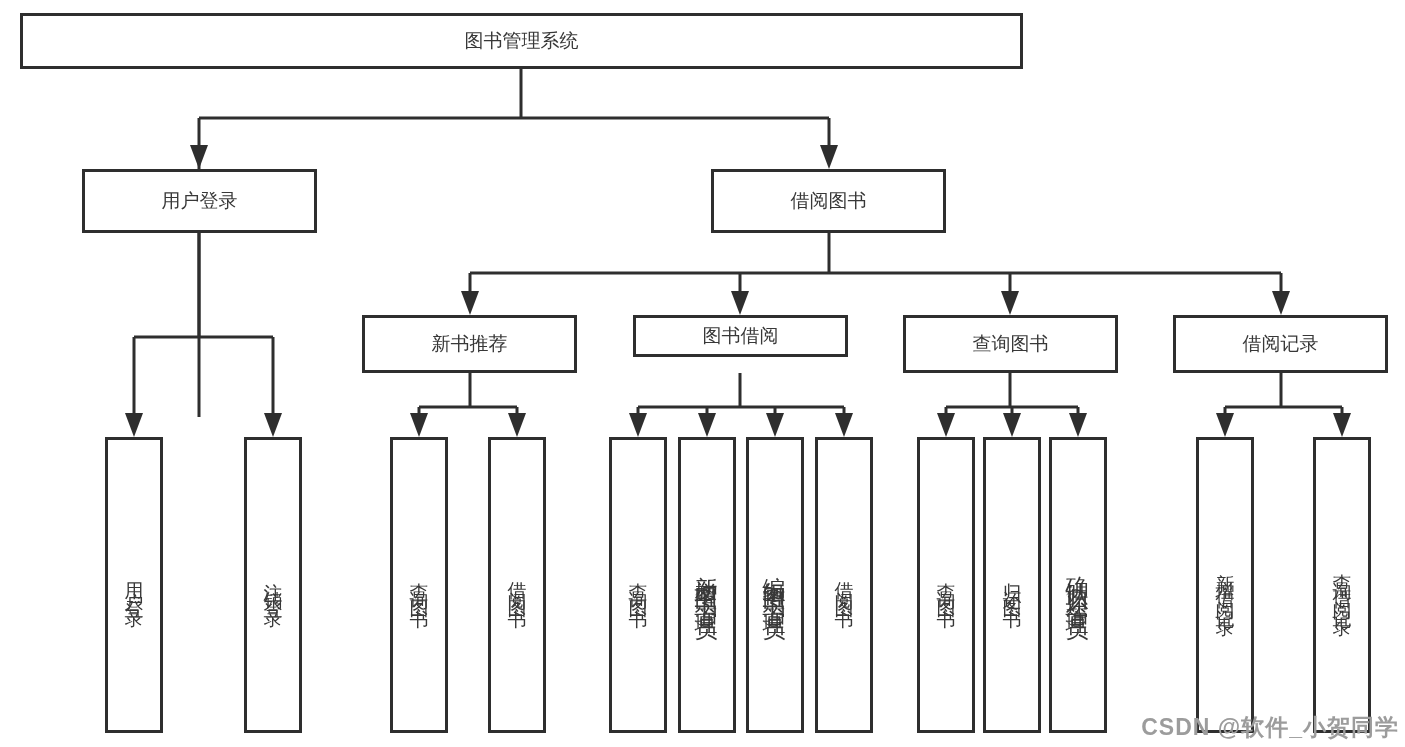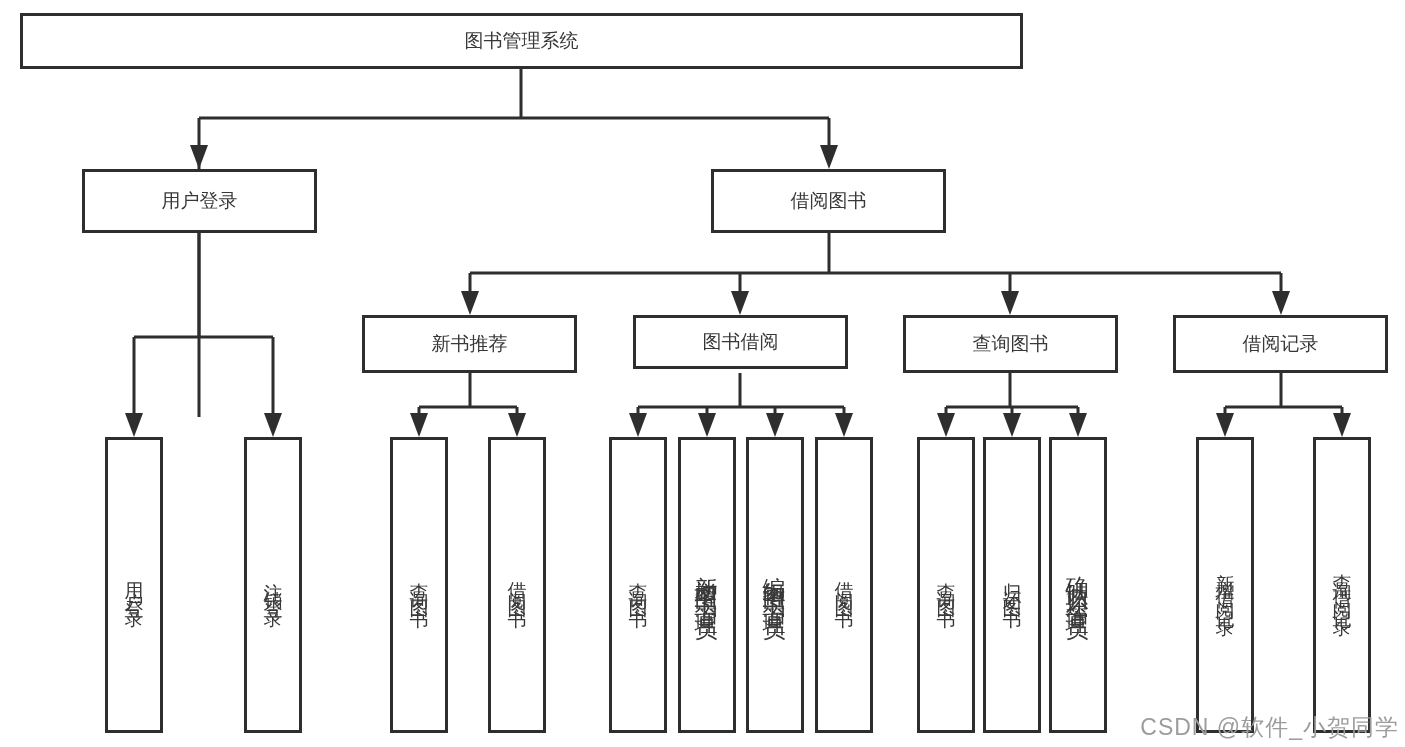--- a/index.html
+++ b/index.html
@@ -27,27 +27,28 @@
   }
   .vert { writing-mode: vertical-rl; letter-spacing: 9px; }
   .vert.tight { letter-spacing: 6px; font-size: 23px; }
   .watermark {
     position: absolute;
     right: 6px;
     bottom: 4px;
     color: #9c9c9c;
     font-size: 23px;
     letter-spacing: 1px;
+    font-weight: bold;
   }
   
   #root       { left: 20px;   top: 13px;  width: 1003px; height: 56px; }
   #n-login    { left: 82px;   top: 169px; width: 235px;  height: 64px; }
   #n-mgmt     { left: 711px;  top: 169px; width: 235px;  height: 64px; }
   #n-newbook    { left: 362px;  top: 315px; width: 215px; height: 58px; text-align: center; }
-  #n-bookborrow { left: 633px;  top: 315px; width: 215px; height: 54px; }
+  #n-bookborrow { left: 633px;  top: 315px; width: 215px; height: 42px; }
   #n-current    { left: 903px;  top: 315px; width: 215px; height: 58px; }
   #n-records    { left: 1173px; top: 315px; width: 215px; height: 58px; }
   .leaf { top: 437px; width: 58px; height: 296px; }
   #l-login  { left: 105px; }  #l-logout  { left: 244px; }
   #l-q1     { left: 390px; }  #l-b1      { left: 488px; }
   #l-q2     { left: 609px; }  #l-add     { left: 678px; }
   #l-edit   { left: 746px; }  #l-b2      { left: 815px; }
   #l-q3     { left: 917px; }  #l-ret     { left: 983px; }
   #l-confirm{ left: 1049px; }
   #l-addrec { left: 1196px; } #l-qrec    { left: 1313px; }

